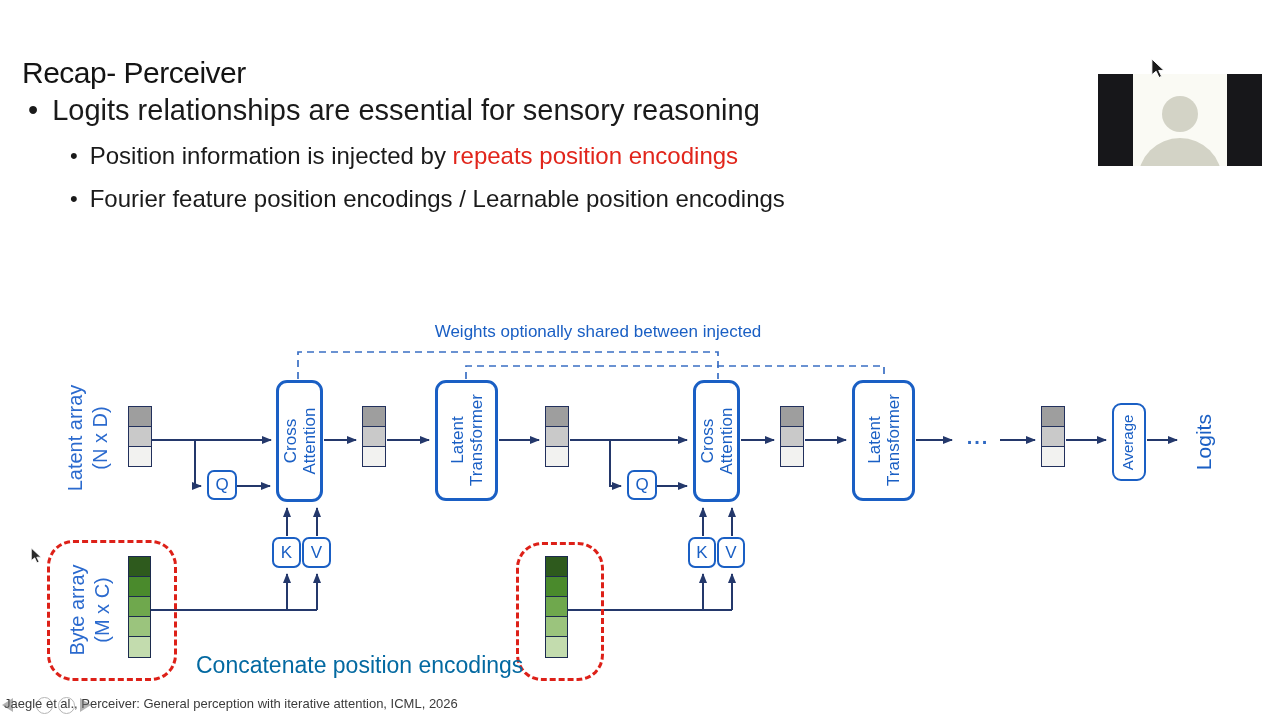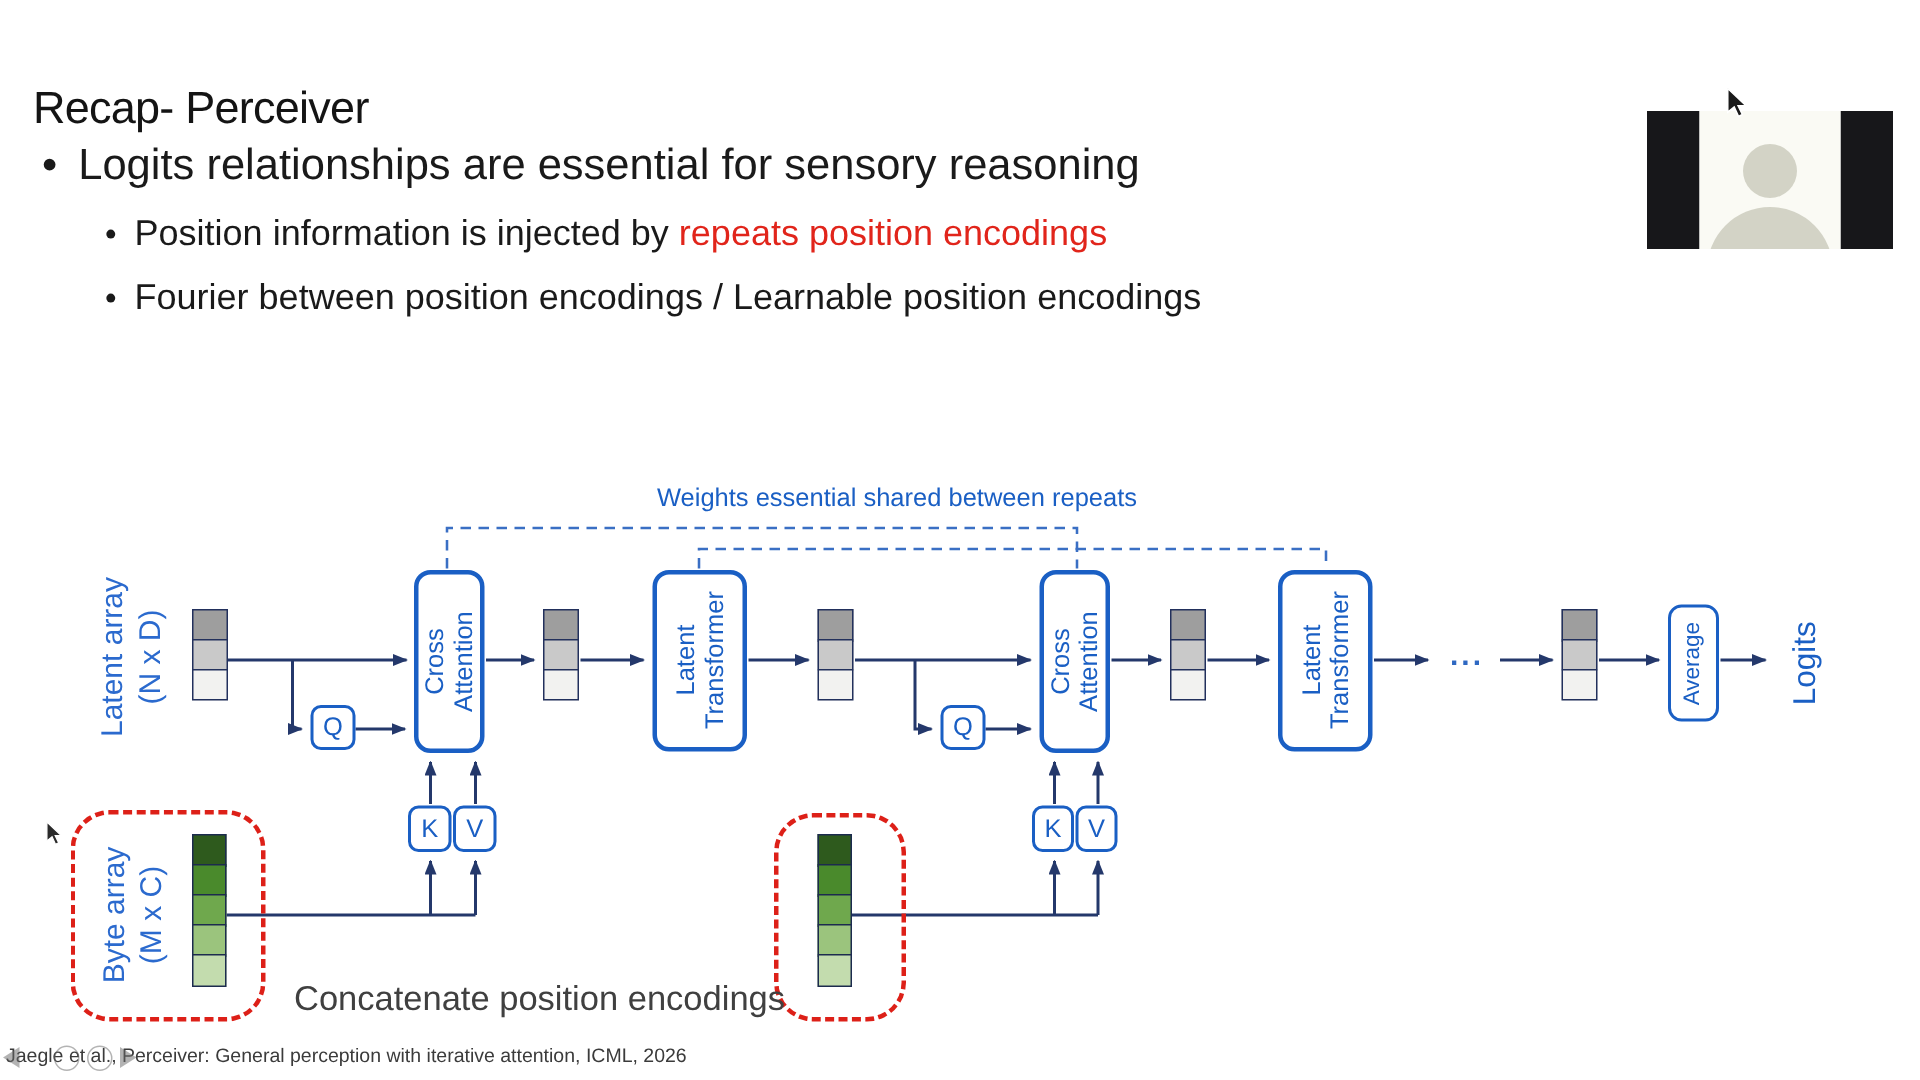--- a/index.html
+++ b/index.html
@@ -77,21 +77,21 @@
   .side-label { display:flex; align-items:center; justify-content:center; z-index:2; }
   .side-label .rot { color:#2b6ace; font-size:20px; line-height:1.25; }
   .latent-label { left:52px; top:370px; width:72px; height:135px; }
   .byte-label { left:55px; top:548px; width:70px; height:124px; }
   .logits-label { left:1178px; top:398px; width:52px; height:88px; }
   .logits-label .rot { font-size:21px; color:#1a5fc4; }
 
   .ellipsis { left:958px; top:426px; width:40px; text-align:center; font-size:20px;
     font-weight:bold; color:#2e68c2; letter-spacing:2px; z-index:2; }
 
-  .concat-note { left:196px; top:652px; font-size:23px; color:#404040; z-index:3; }
+  .concat-note { left:196px; top:652px; font-size:23px; color:#0369a1; z-index:3; }
 
   
   .controls { left:0px; top:694px; width:110px; height:24px; z-index:5; opacity:0.5; }
   .ctrl { position:absolute; }
   .tri-left { left:2px; top:4px; width:0; height:0;
     border-top:7px solid transparent; border-bottom:7px solid transparent;
     border-right:11px solid #6a6a6a; }
   .ctrl-circle { width:17px; height:17px; border:1.6px solid #6a6a6a; border-radius:50%; top:3px; }
   .cc1 { left:36px; } .cc2 { left:58px; }
   .tri-right { left:80px; top:4px; width:0; height:0;
@@ -110,21 +110,21 @@
   <span>Logits relationships are essential for sensory reasoning</span>
 </div>
 
 <div class="abs bullet-row b2">
   <span class="bullet-mark">•</span>
   <span><span>Position information is injected by </span><span class="red-text">repeats position encodings</span></span>
 </div>
 
 <div class="abs bullet-row b3">
   <span class="bullet-mark">•</span>
-  <span>Fourier between position encodings / Learnable position encodings</span>
+  <span>Fourier feature position encodings / Learnable position encodings</span>
 </div>
 
 <div class="abs citation">Jaegle et al., Perceiver: General perception with iterative attention, ICML, 2026</div>
 
 <div class="abs webcam">
   <div class="cam-bar"></div>
   <div class="cam-center">
     <div class="avatar-head"></div>
     <div class="avatar-body"></div>
   </div>
@@ -163,21 +163,21 @@
     <path d="M568,610 H732"></path>
     <path d="M703,610 V574" marker-end="url(#ah)"></path>
     <path d="M732,610 V574" marker-end="url(#ah)"></path>
   </g>
   <g stroke="#3a6fc4" stroke-width="1.7" fill="none" stroke-dasharray="7 5">
     <path d="M298,379 V352 H718 V379"></path>
     <path d="M466,379 V366 H884 V379"></path>
   </g>
 </svg>
 
-<div class="abs diagram-caption">Weights essential shared between repeats</div>
+<div class="abs diagram-caption">Weights optionally shared between injected</div>
 
 <div class="abs side-label latent-label">
   <div class="rot">
     <div>Latent array</div>
     <div>(N x D)</div>
   </div>
 </div>
 
 <div class="abs side-label byte-label">
   <div class="rot">

